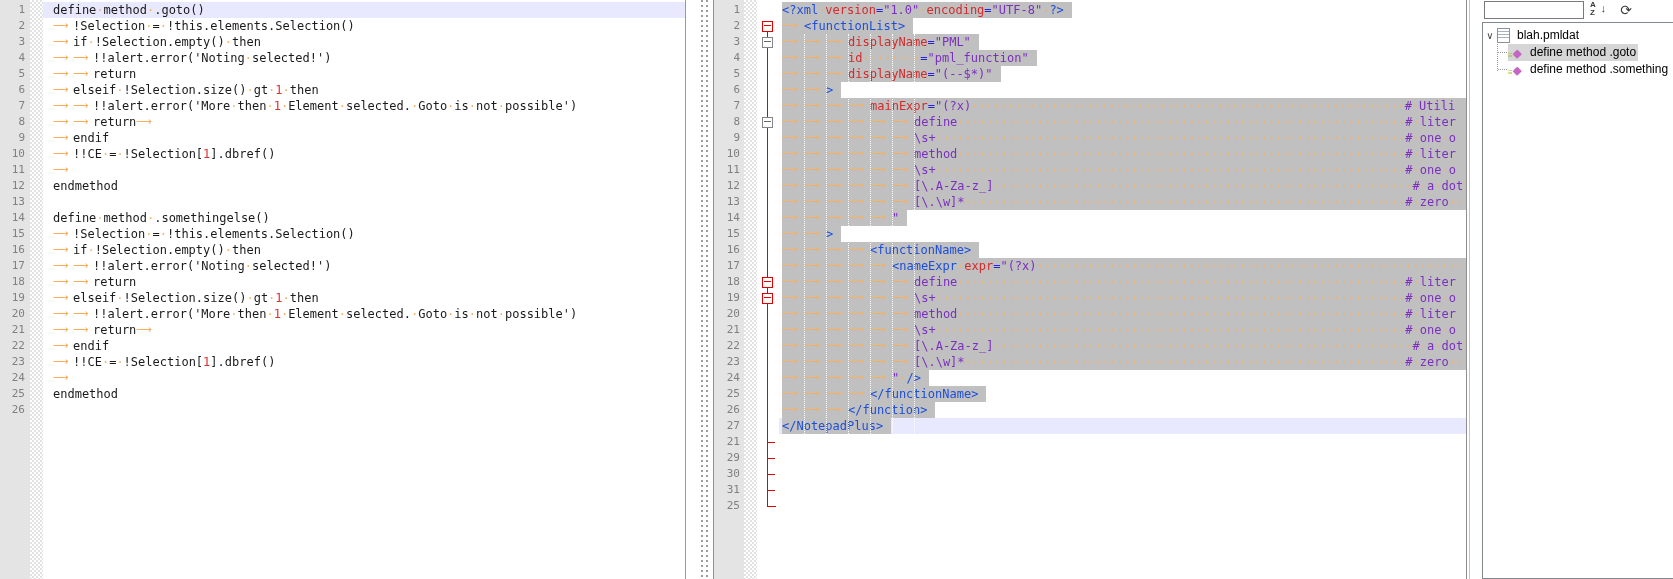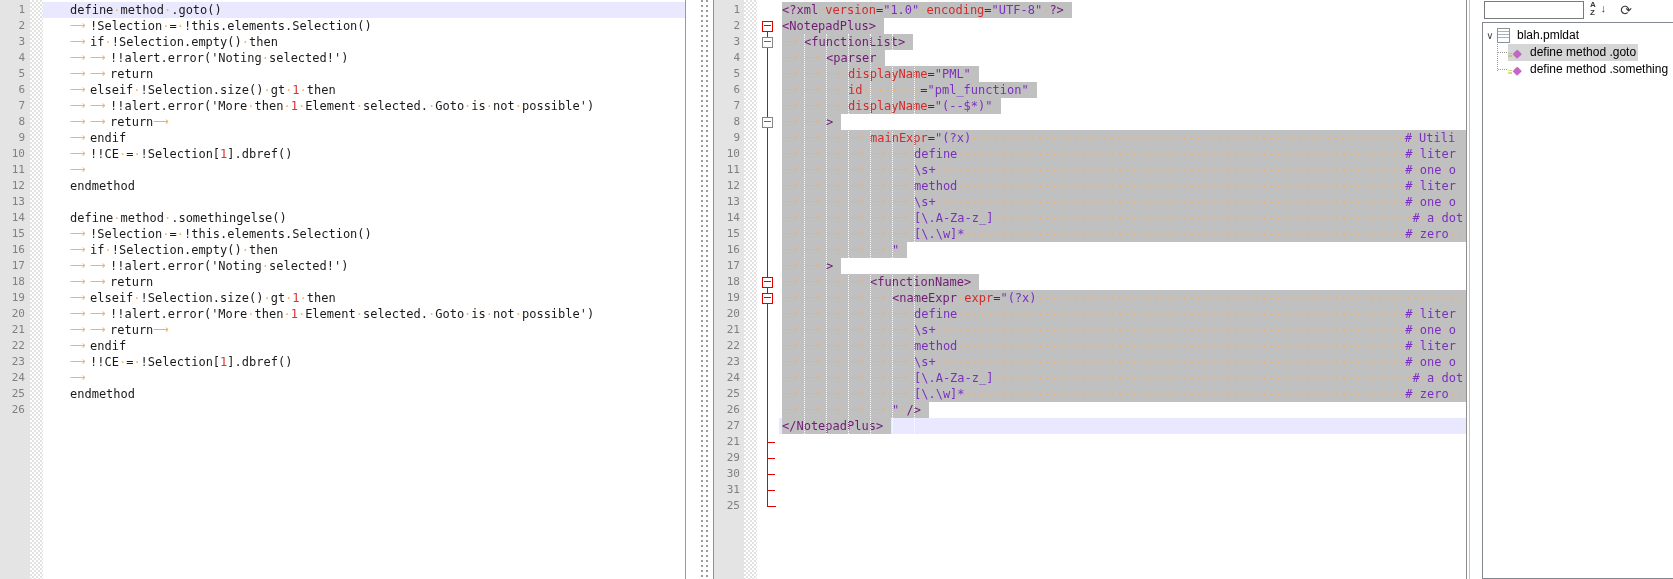--- a/index.html
+++ b/index.html
@@ -11,28 +11,28 @@
   #right-editor{left:713px;width:752px;border-left:1px solid #8f8f8f;border-right:1px solid #8f8f8f;}
   .edge2{position:absolute;top:0;left:1469px;width:1px;height:579px;background:#c6c6c6;}
   .gutter{background:#e4e4e4;color:#808080;text-align:right;padding-top:2px;box-sizing:border-box;flex:none;}
   #left-editor .gutter{width:30px;padding-right:5px;}
   #right-editor .gutter{width:30px;padding-right:4px;}
   .gutter div{height:16px;font-size:11px;line-height:16px;}
   .checker{flex:none;width:13px;background-image:conic-gradient(#e2e2e2 25%,#ffffff 0 50%,#e2e2e2 0 75%,#ffffff 0);background-size:4px 4px;}
   .foldmargin{flex:none;width:22px;background:#fff;position:relative;}
   .textcol{flex:1;position:relative;overflow:hidden;padding-top:2px;}
   .row{height:16px;white-space:nowrap;padding-left:3px;}
-  #left-editor .row{padding-left:27px;}
+  #left-editor .row{padding-left:10px;}
   .row.cur{background:#e8e8ff;}
   .code{display:inline-block;height:16px;}
   .row.sel .code{background:#c0c0c0;padding-right:8px;box-sizing:border-box;}
   .row.full .code{min-width:100%;}
   
   .t{color:#1a1a1a;} .n{color:#e03030;}
-  .tag{color:#701a75;} .a{color:#d42a2a;} .o{color:#2222dd;} .v{color:#7b2fbe;}
+  .tag{color:#1d4ed8;} .a{color:#d42a2a;} .o{color:#2222dd;} .v{color:#7b2fbe;}
   .w{color:#fbaf5c;}
   .tws{display:inline-block;overflow:hidden;color:#fbaf5c;font-family:"DejaVu Sans",sans-serif;font-size:11px;vertical-align:top;}
   #right-editor .tws{width:22px;} #left-editor .tws{width:20px;}
   
   .guide{position:absolute;top:34px;height:464px;width:0;border-left:1px dotted #ffffff;pointer-events:none;}
   
   .fline{position:absolute;left:10px;width:0;border-left:1px solid #e00000;}
   .ftick{position:absolute;left:11px;width:7px;height:0;border-top:1px solid #e00000;}
   .fcorner{position:absolute;left:10px;width:9px;height:0;border-top:1px solid #e00000;}
   .fb{position:absolute;left:5px;width:9px;height:9px;background:#fff;}
@@ -180,23 +180,21 @@
       <div class="fb fbr" style="top: 277px;"></div>
       <div class="fb fbr" style="top: 293px;"></div>
       <div class="ftick" style="top: 442px;"></div>
       <div class="ftick" style="top: 458px;"></div>
       <div class="ftick" style="top: 474px;"></div>
       <div class="ftick" style="top: 490px;"></div>
       <div class="fcorner" style="top: 506px;"></div>
     </div>
   <div class="textcol" id="rtext">
       <div class="row sel"><span class="code"><span class="tag">&lt;?xml</span><span class="w">·</span><span class="a">version</span><span class="o">=</span><span class="v">"1.0"</span><span class="w">·</span><span class="a">encoding</span><span class="o">=</span><span class="v">"UTF-8"</span><span class="w">·</span><span class="tag">?&gt;</span></span></div>
-      <div class="row sel"><span class="code"><span class="tag">&lt;NotepadPlus&gt;</span></span></div>
       <div class="row sel"><span class="code"><span class="tws">⟶</span><span class="tag">&lt;functionList&gt;</span></span></div>
-      <div class="row sel"><span class="code"><span class="tws">⟶</span><span class="tws">⟶</span><span class="tag">&lt;parser</span></span></div>
       <div class="row sel"><span class="code"><span class="tws">⟶</span><span class="tws">⟶</span><span class="tws">⟶</span><span class="a">displayName</span><span class="o">=</span><span class="v">"PML"</span></span></div>
       <div class="row sel"><span class="code"><span class="tws">⟶</span><span class="tws">⟶</span><span class="tws">⟶</span><span class="a">id</span><span class="w">········</span><span class="o">=</span><span class="v">"pml_function"</span></span></div>
       <div class="row sel"><span class="code"><span class="tws">⟶</span><span class="tws">⟶</span><span class="tws">⟶</span><span class="a">displayName</span><span class="o">=</span><span class="v">"(--$*)"</span></span></div>
       <div class="row sel"><span class="code"><span class="tws">⟶</span><span class="tws">⟶</span><span class="tag">&gt;</span></span></div>
       <div class="row sel full"><span class="code"><span class="tws">⟶</span><span class="tws">⟶</span><span class="tws">⟶</span><span class="tws">⟶</span><span class="a">mainExpr</span><span class="o">=</span><span class="v">"(?x)</span><span class="w">····························································</span><span class="v">#</span><span class="w">·</span><span class="v">Utili</span></span></div>
       <div class="row sel full"><span class="code"><span class="tws">⟶</span><span class="tws">⟶</span><span class="tws">⟶</span><span class="tws">⟶</span><span class="tws">⟶</span><span class="tws">⟶</span><span class="v">define</span><span class="w">······························································</span><span class="v">#</span><span class="w">·</span><span class="v">liter</span></span></div>
       <div class="row sel full"><span class="code"><span class="tws">⟶</span><span class="tws">⟶</span><span class="tws">⟶</span><span class="tws">⟶</span><span class="tws">⟶</span><span class="tws">⟶</span><span class="v">\s+</span><span class="w">·································································</span><span class="v">#</span><span class="w">·</span><span class="v">one</span><span class="w">·</span><span class="v">o</span></span></div>
       <div class="row sel full"><span class="code"><span class="tws">⟶</span><span class="tws">⟶</span><span class="tws">⟶</span><span class="tws">⟶</span><span class="tws">⟶</span><span class="tws">⟶</span><span class="v">method</span><span class="w">······························································</span><span class="v">#</span><span class="w">·</span><span class="v">liter</span></span></div>
       <div class="row sel full"><span class="code"><span class="tws">⟶</span><span class="tws">⟶</span><span class="tws">⟶</span><span class="tws">⟶</span><span class="tws">⟶</span><span class="tws">⟶</span><span class="v">\s+</span><span class="w">·································································</span><span class="v">#</span><span class="w">·</span><span class="v">one</span><span class="w">·</span><span class="v">o</span></span></div>
       <div class="row sel full"><span class="code"><span class="tws">⟶</span><span class="tws">⟶</span><span class="tws">⟶</span><span class="tws">⟶</span><span class="tws">⟶</span><span class="tws">⟶</span><span class="v">[\.A-Za-z_]</span><span class="w">··························································</span><span class="v">#</span><span class="w">·</span><span class="v">a</span><span class="w">·</span><span class="v">dot</span></span></div>
@@ -205,20 +203,22 @@
       <div class="row sel"><span class="code"><span class="tws">⟶</span><span class="tws">⟶</span><span class="tag">&gt;</span></span></div>
       <div class="row sel"><span class="code"><span class="tws">⟶</span><span class="tws">⟶</span><span class="tws">⟶</span><span class="tws">⟶</span><span class="tag">&lt;functionName&gt;</span></span></div>
       <div class="row sel full"><span class="code"><span class="tws">⟶</span><span class="tws">⟶</span><span class="tws">⟶</span><span class="tws">⟶</span><span class="tws">⟶</span><span class="tag">&lt;nameExpr</span><span class="w">·</span><span class="a">expr</span><span class="o">=</span><span class="v">"(?x)</span><span class="w">····························································</span></span></div>
       <div class="row sel full"><span class="code"><span class="tws">⟶</span><span class="tws">⟶</span><span class="tws">⟶</span><span class="tws">⟶</span><span class="tws">⟶</span><span class="tws">⟶</span><span class="v">define</span><span class="w">······························································</span><span class="v">#</span><span class="w">·</span><span class="v">liter</span></span></div>
       <div class="row sel full"><span class="code"><span class="tws">⟶</span><span class="tws">⟶</span><span class="tws">⟶</span><span class="tws">⟶</span><span class="tws">⟶</span><span class="tws">⟶</span><span class="v">\s+</span><span class="w">·································································</span><span class="v">#</span><span class="w">·</span><span class="v">one</span><span class="w">·</span><span class="v">o</span></span></div>
       <div class="row sel full"><span class="code"><span class="tws">⟶</span><span class="tws">⟶</span><span class="tws">⟶</span><span class="tws">⟶</span><span class="tws">⟶</span><span class="tws">⟶</span><span class="v">method</span><span class="w">······························································</span><span class="v">#</span><span class="w">·</span><span class="v">liter</span></span></div>
       <div class="row sel full"><span class="code"><span class="tws">⟶</span><span class="tws">⟶</span><span class="tws">⟶</span><span class="tws">⟶</span><span class="tws">⟶</span><span class="tws">⟶</span><span class="v">\s+</span><span class="w">·································································</span><span class="v">#</span><span class="w">·</span><span class="v">one</span><span class="w">·</span><span class="v">o</span></span></div>
       <div class="row sel full"><span class="code"><span class="tws">⟶</span><span class="tws">⟶</span><span class="tws">⟶</span><span class="tws">⟶</span><span class="tws">⟶</span><span class="tws">⟶</span><span class="v">[\.A-Za-z_]</span><span class="w">··························································</span><span class="v">#</span><span class="w">·</span><span class="v">a</span><span class="w">·</span><span class="v">dot</span></span></div>
       <div class="row sel full"><span class="code"><span class="tws">⟶</span><span class="tws">⟶</span><span class="tws">⟶</span><span class="tws">⟶</span><span class="tws">⟶</span><span class="tws">⟶</span><span class="v">[\.\w]*</span><span class="w">·····························································</span><span class="v">#</span><span class="w">·</span><span class="v">zero</span><span class="w">··</span></span></div>
       <div class="row sel"><span class="code"><span class="tws">⟶</span><span class="tws">⟶</span><span class="tws">⟶</span><span class="tws">⟶</span><span class="tws">⟶</span><span class="v">"</span><span class="w">·</span><span class="tag">/&gt;</span></span></div>
+      <div class="row sel"><span class="code"><span class="tws">⟶</span><span class="tws">⟶</span><span class="tws">⟶</span><span class="tws">⟶</span><span class="tag">&lt;/functionName&gt;</span></span></div>
+      <div class="row sel"><span class="code"><span class="tws">⟶</span><span class="tws">⟶</span><span class="tws">⟶</span><span class="tag">&lt;/function&gt;</span></span></div>
       <div class="row cur sel"><span class="code"><span class="tag">&lt;/NotepadPlus&gt;</span></span></div>
       <div class="guide" style="left: 25px;"></div>
       <div class="guide" style="left: 47px;"></div>
       <div class="guide" style="left: 69px;"></div>
       <div class="guide" style="left: 91px;"></div>
       <div class="guide" style="left: 113px;"></div>
       <div class="guide" style="left: 135px;"></div>
     </div>
 </div>
 <div class="edge2"></div>

